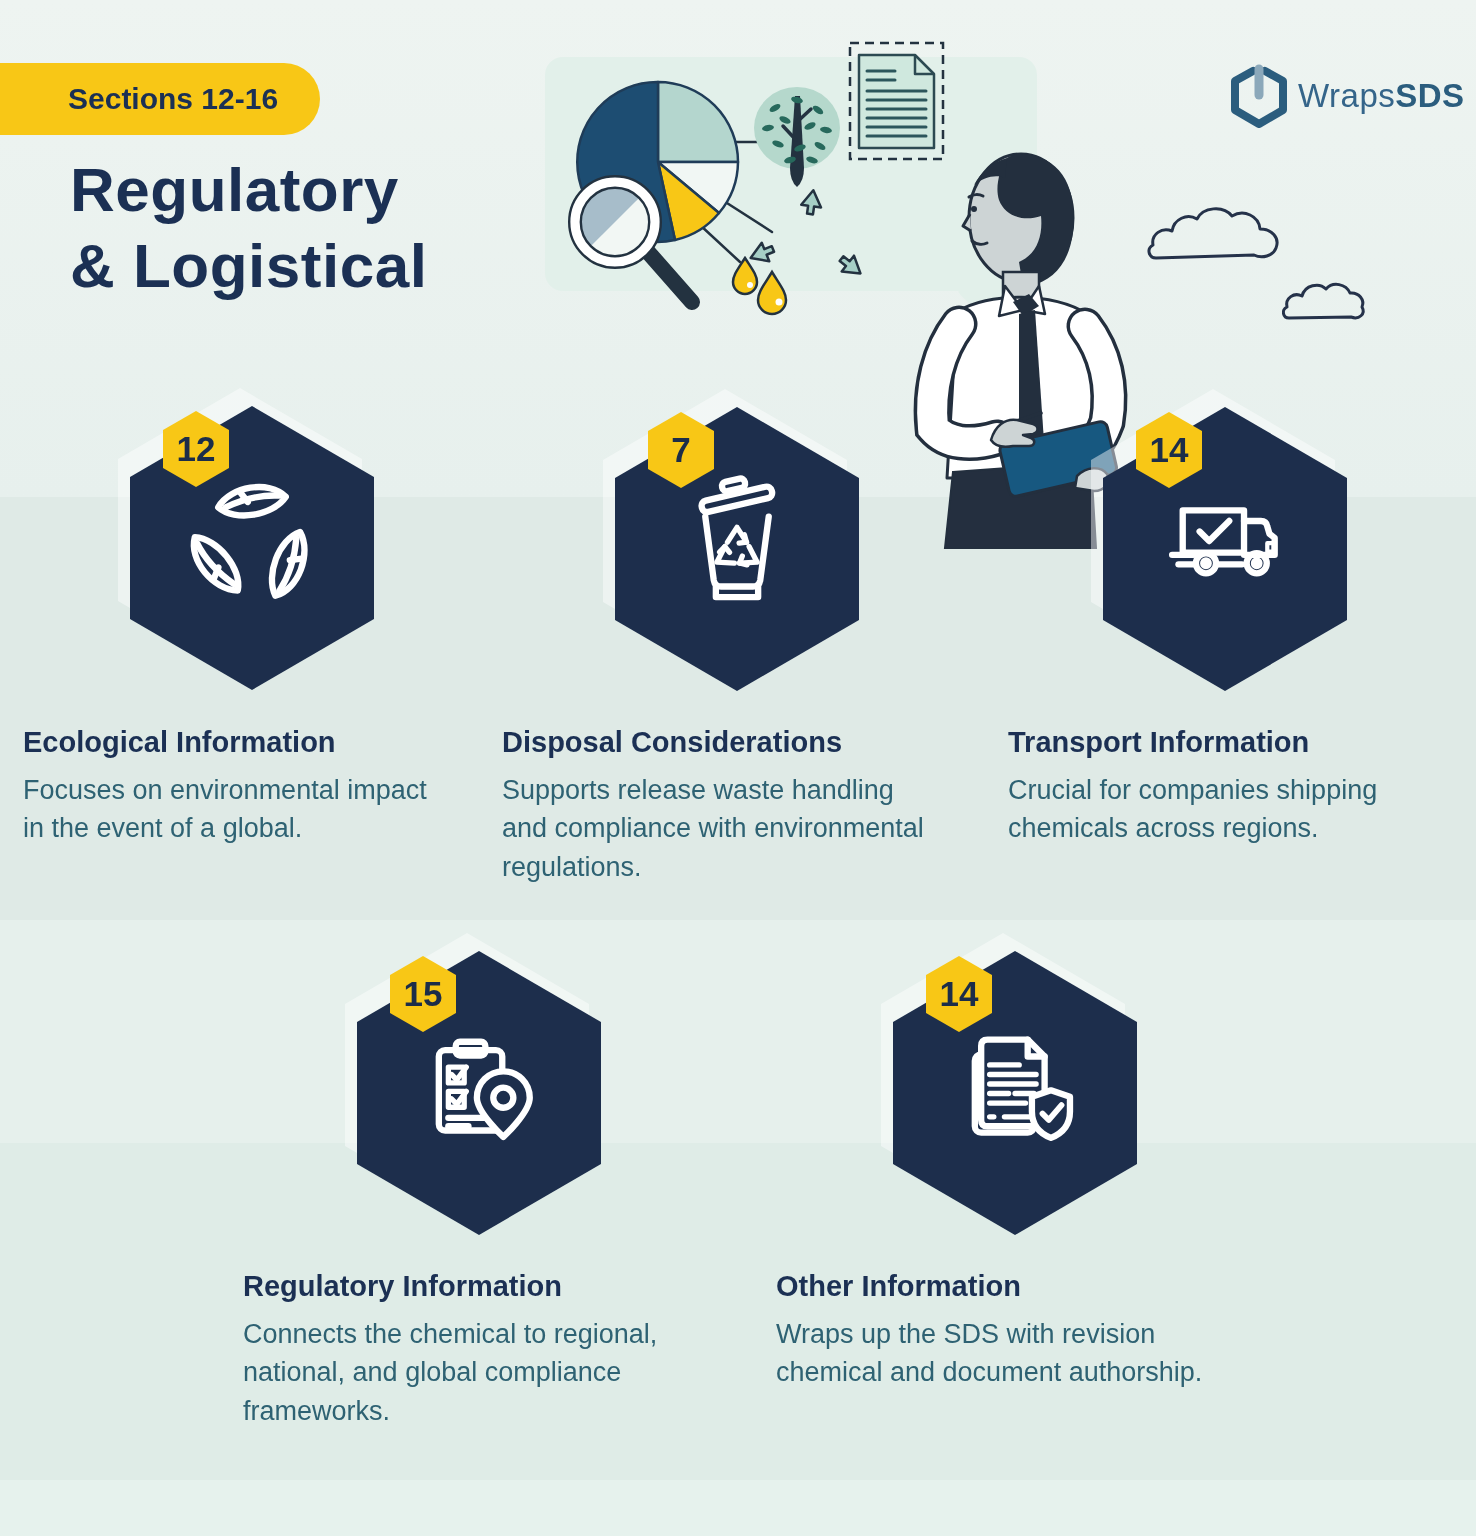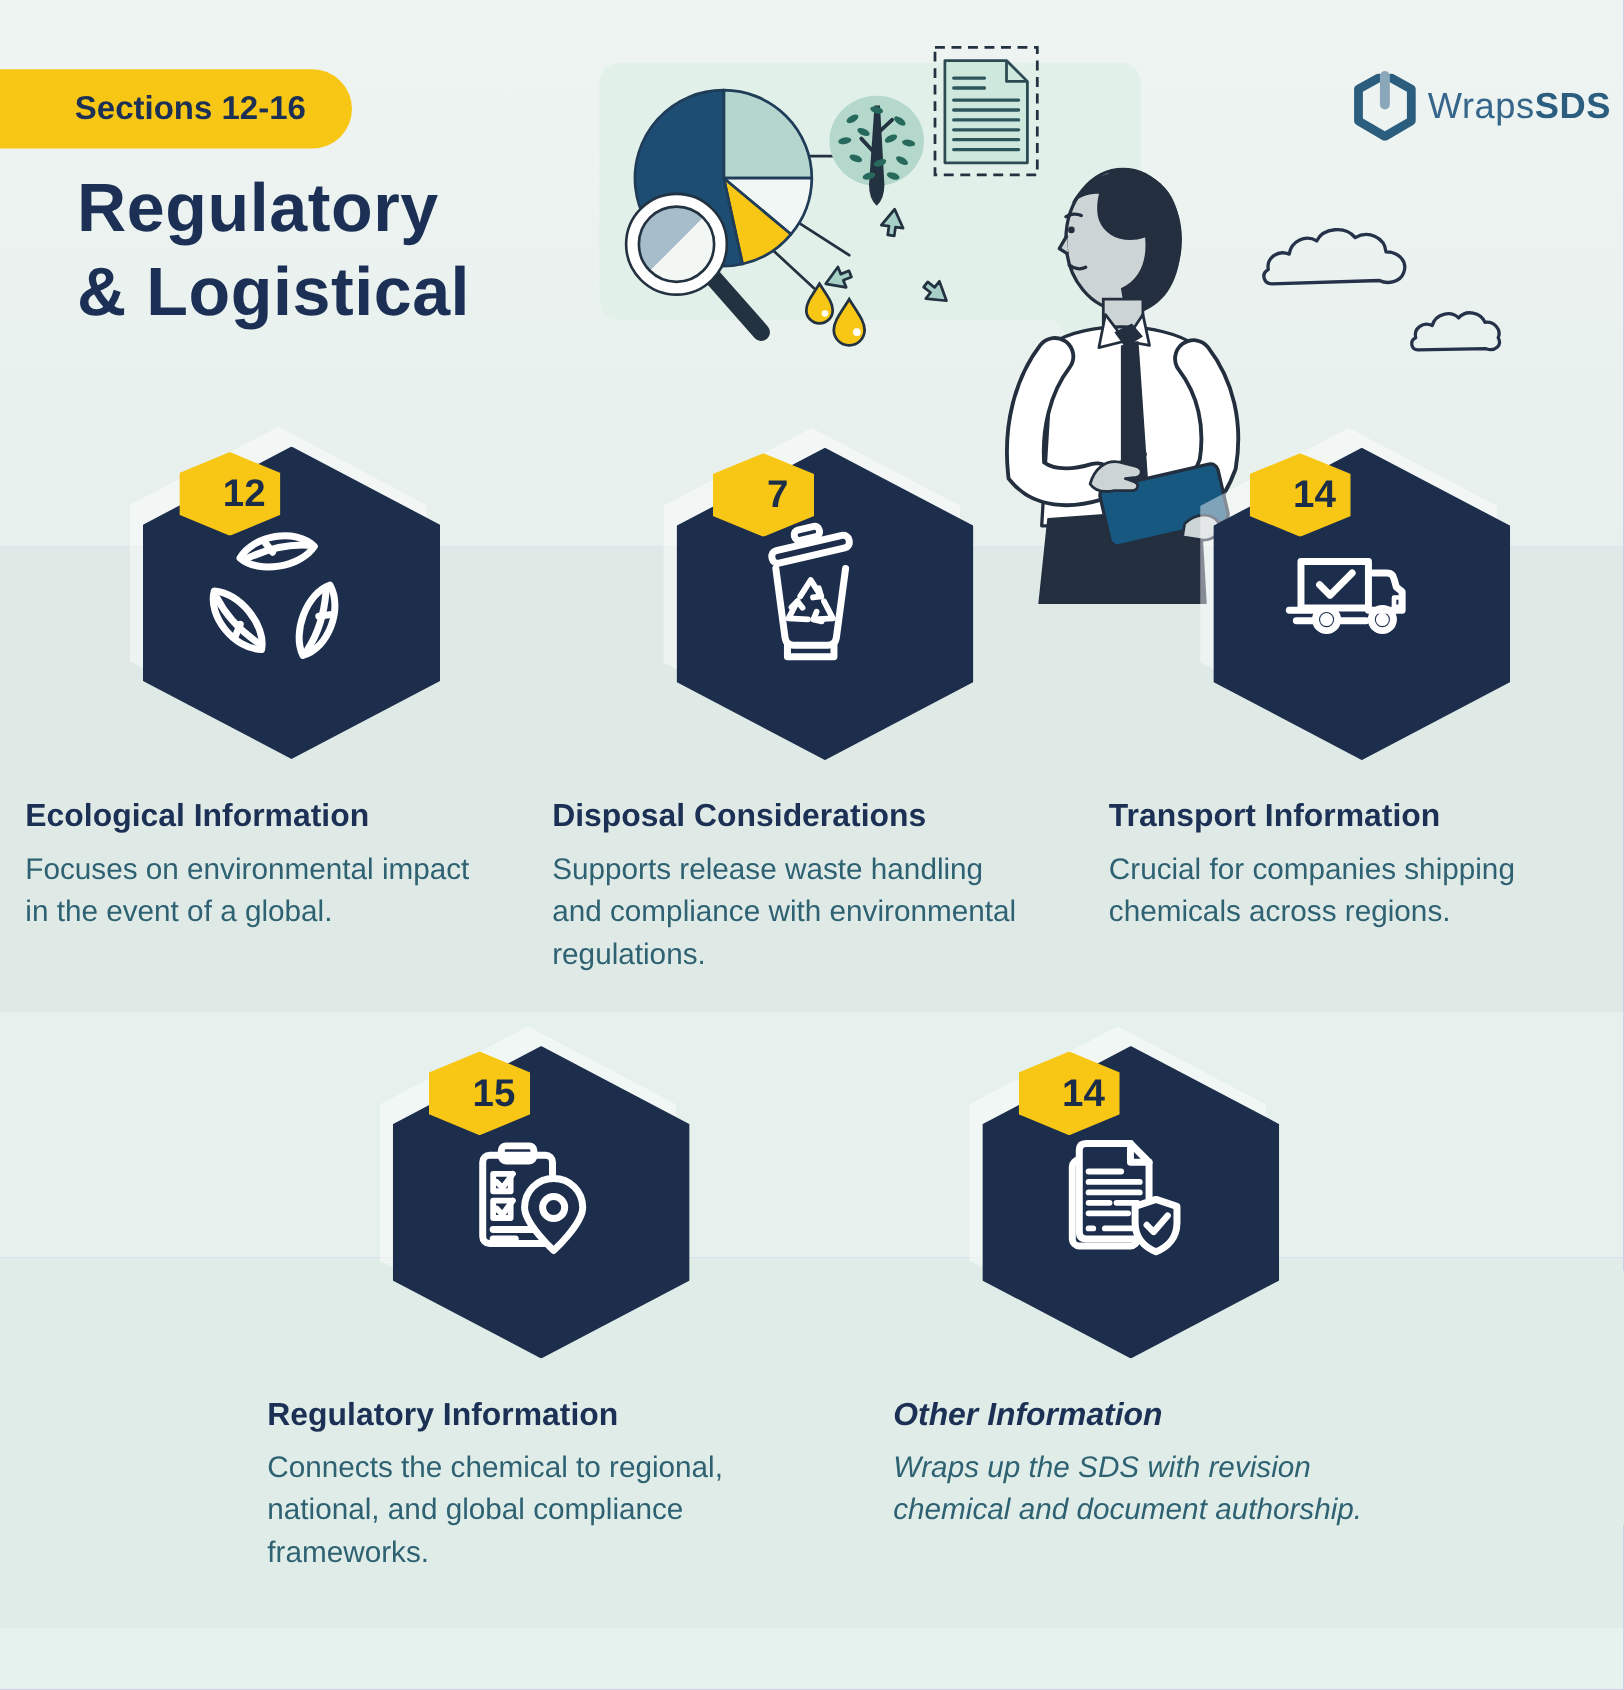--- a/index.html
+++ b/index.html
@@ -1,18 +1,18 @@
 <!DOCTYPE html>
 <html><head>
 <meta charset="utf-8">
 <style>
   html,body{margin:0;padding:0;background:#cfd8d4;}
   .stage{
     position:relative;width:1476px;height:1536px;overflow:hidden;
-    font-family:"Liberation Sans",sans-serif;background:#c4b5fd;
+    font-family:"Liberation Sans",sans-serif;background:#fef9c3;
   }
   .band{position:absolute;left:0;width:1476px;}
   .band1{top:0;height:497px;background:linear-gradient(#eef4f1,#e7f0ed);}
   .band2{top:497px;height:423px;background:#dfeae6;}
   .band3{top:920px;height:223px;background:#e6f0ec;}
   .band4{top:1143px;height:337px;background:#dfece7;}
   .band5{top:1480px;height:56px;background:#e6f2ed;}
 
   .badge-pill{
     position:absolute;left:0;top:63px;height:72px;line-height:72px;
@@ -34,21 +34,21 @@
     position:absolute;left:545px;top:57px;width:492px;height:234px;
     background:#e2f0ea;border-radius:18px;
   }
   .illus-tail{
     position:absolute;left:964px;top:270px;width:40px;height:40px;
     background:#e2f0ea;transform:rotate(45deg);border-radius:6px;
   }
   .abs-svg{position:absolute;}
 
   .hexwrap{position:absolute;width:244px;height:284px;}
-  .hex{clip-path:polygon(50% 0,100% 25%,100% 75%,50% 100%,0 75%,0 25%);padding-left:26px;}
+  .hex{clip-path:polygon(50% 0,100% 25%,100% 75%,50% 100%,0 75%,0 25%);}
   .hex-ghost{
     position:absolute;left:0;top:0;width:244px;height:284px;
     transform:translate(-12px,-18px);background:rgba(255,255,255,0.45);
   }
   .hex-navy{position:absolute;left:0;top:0;width:244px;height:284px;background:#1d2e4c;}
   .hex-icon{position:absolute;left:50%;top:47%;transform:translate(-50%,-50%);}
   .numbadge{
     position:absolute;left:33px;top:5px;width:66px;height:76px;
     background:#f8c716;display:flex;align-items:center;justify-content:center;
     font-size:35px;font-weight:bold;color:#1c2d49;
@@ -56,21 +56,21 @@
   .w12{left:130px;top:406px;} .w13{left:615px;top:407px;} .w14{left:1103px;top:407px;}
   .w15{left:357px;top:951px;} .w16{left:893px;top:951px;}
 
   .sec-text{position:absolute;text-align:left;}
   .sec-title{font-size:29px;font-weight:bold;color:#1b3054;}
   .sec-desc{font-size:27px;color:#2e6273;line-height:1.42;white-space:pre-line;margin-top:12px;}
   .t12{left:23px;top:726px;width:460px;}
   .t13{left:502px;top:726px;width:470px;}
   .t14{left:1008px;top:726px;width:440px;}
   .t15{left:243px;top:1270px;width:470px;}
-  .t16{left:812px;top:1270px;width:480px;font-style:italic;}
+  .t16{left:776px;top:1270px;width:480px;}
 
   .icon-stroke{stroke:#ffffff;stroke-width:6;fill:none;stroke-linecap:round;stroke-linejoin:round;}
 </style>
 </head>
 <body>
 
 <div class="stage">
 
   <div class="band band1"></div>
   <div class="band band2"></div>

